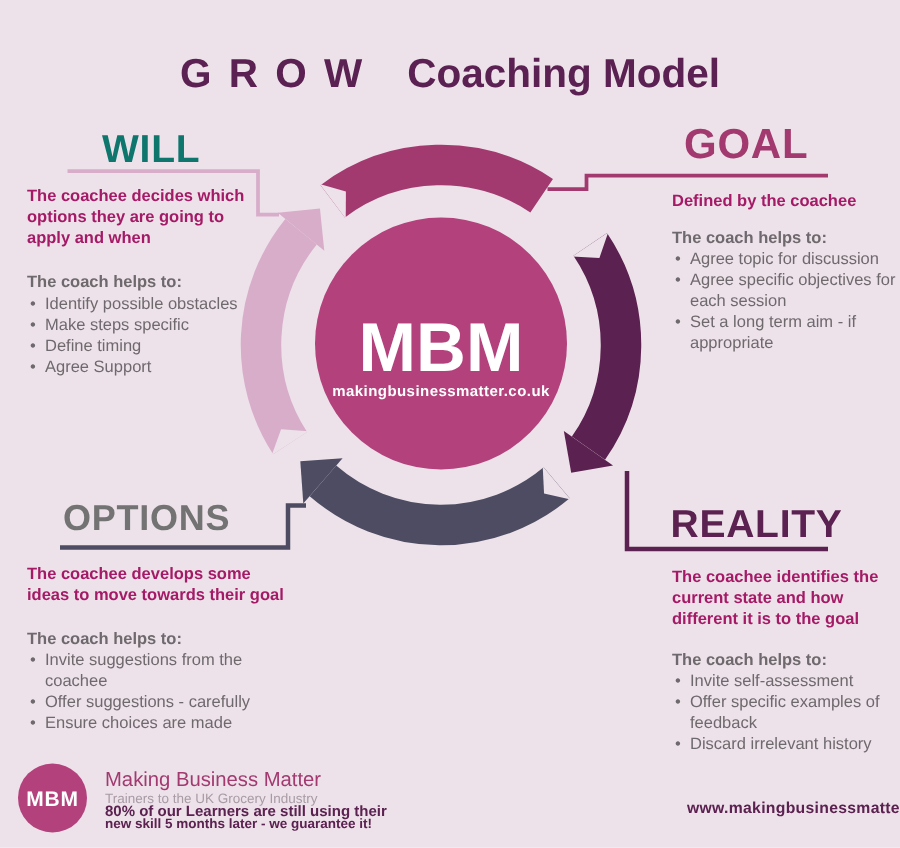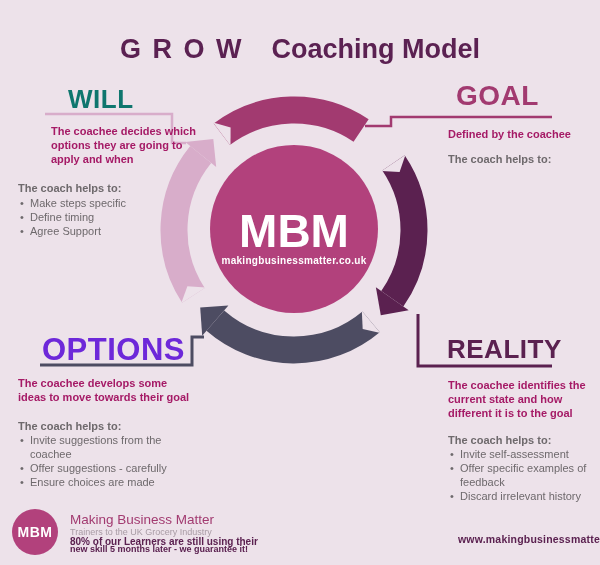--- a/index.html
+++ b/index.html
@@ -10,29 +10,29 @@
   }
   .title{
     position:absolute;top:34px;left:0;width:100%;text-align:center;
     font-size:27px;font-weight:bold;color:#5B2152;white-space:nowrap;
   }
   .title .grow{letter-spacing:2px;margin-right:28px;}
   .diagram{position:absolute;left:0;top:0;}
   h2{margin:0;position:absolute;font-weight:bold;white-space:nowrap;letter-spacing:0.5px;}
   .h-will{left:68px;top:84px;font-size:26px;color:#0f766e;}
   .h-goal{left:456px;top:80px;font-size:28px;color:#A23A70;}
-  .h-options{left:42px;top:332px;font-size:31px;color:#6d28d9;}
+  .h-options{left:42px;top:332px;font-size:24px;color:#737373;}
   .h-reality{left:447px;top:334px;font-size:26px;color:#5B2150;text-align:right;}
   .intro{position:absolute;margin:0;font-size:11px;font-weight:bold;color:#A51A66;line-height:14px;}
   .coach{position:absolute;margin:0;font-size:11px;color:#6E696C;line-height:14px;font-weight:bold;}
   ul.blist{position:absolute;margin:0;padding:0;list-style:none;font-size:11px;color:#6E696C;line-height:14px;}
   ul.blist li{position:relative;padding-left:12px;}
   ul.blist li::before{content:"\2022";position:absolute;left:2px;top:0;color:#6E696C;}
   
-  .will-intro{left:18px;top:124px;width:150px;margin-left:33px;}
+  .will-intro{left:18px;top:124px;width:150px;}
   .will-coach{left:18px;top:181px;}
   .will-list{left:18px;top:196px;width:162px;}
   
   .goal-intro{left:448px;top:127px;width:170px;}
   .goal-coach{left:448px;top:152px;}
   .goal-list{left:448px;top:166px;width:152px;}
   
   .options-intro{left:18px;top:376px;width:178px;}
   .options-coach{left:18px;top:419px;}
   .options-list{left:18px;top:433px;width:164px;}
@@ -84,28 +84,34 @@
   </svg>
 
   <div class="title">
     <span class="grow">G R O W</span><span>Coaching Model</span>
   </div>
 
   <h2 class="h-will">WILL</h2>
   <p class="intro will-intro">The coachee decides which options they are going to apply and when</p>
   <p class="coach will-coach">The coach helps to:</p>
   <ul class="blist will-list">
+    <li>Identify possible obstacles</li>
     <li>Make steps specific</li>
     <li>Define timing</li>
     <li>Agree Support</li>
   </ul>
 
   <h2 class="h-goal">GOAL</h2>
   <p class="intro goal-intro">Defined by the coachee</p>
   <p class="coach goal-coach">The coach helps to:</p>
+  <ul class="blist goal-list">
+    <li>Agree topic for discussion</li>
+    <li>Agree specific objectives for each session</li>
+    <li>Set a long term aim - if appropriate</li>
+  </ul>
 
   <h2 class="h-options">OPTIONS</h2>
   <p class="intro options-intro">The coachee develops some ideas to move towards their goal</p>
   <p class="coach options-coach">The coach helps to:</p>
   <ul class="blist options-list">
     <li>Invite suggestions from the coachee</li>
     <li>Offer suggestions - carefully</li>
     <li>Ensure choices are made</li>
   </ul>
 

